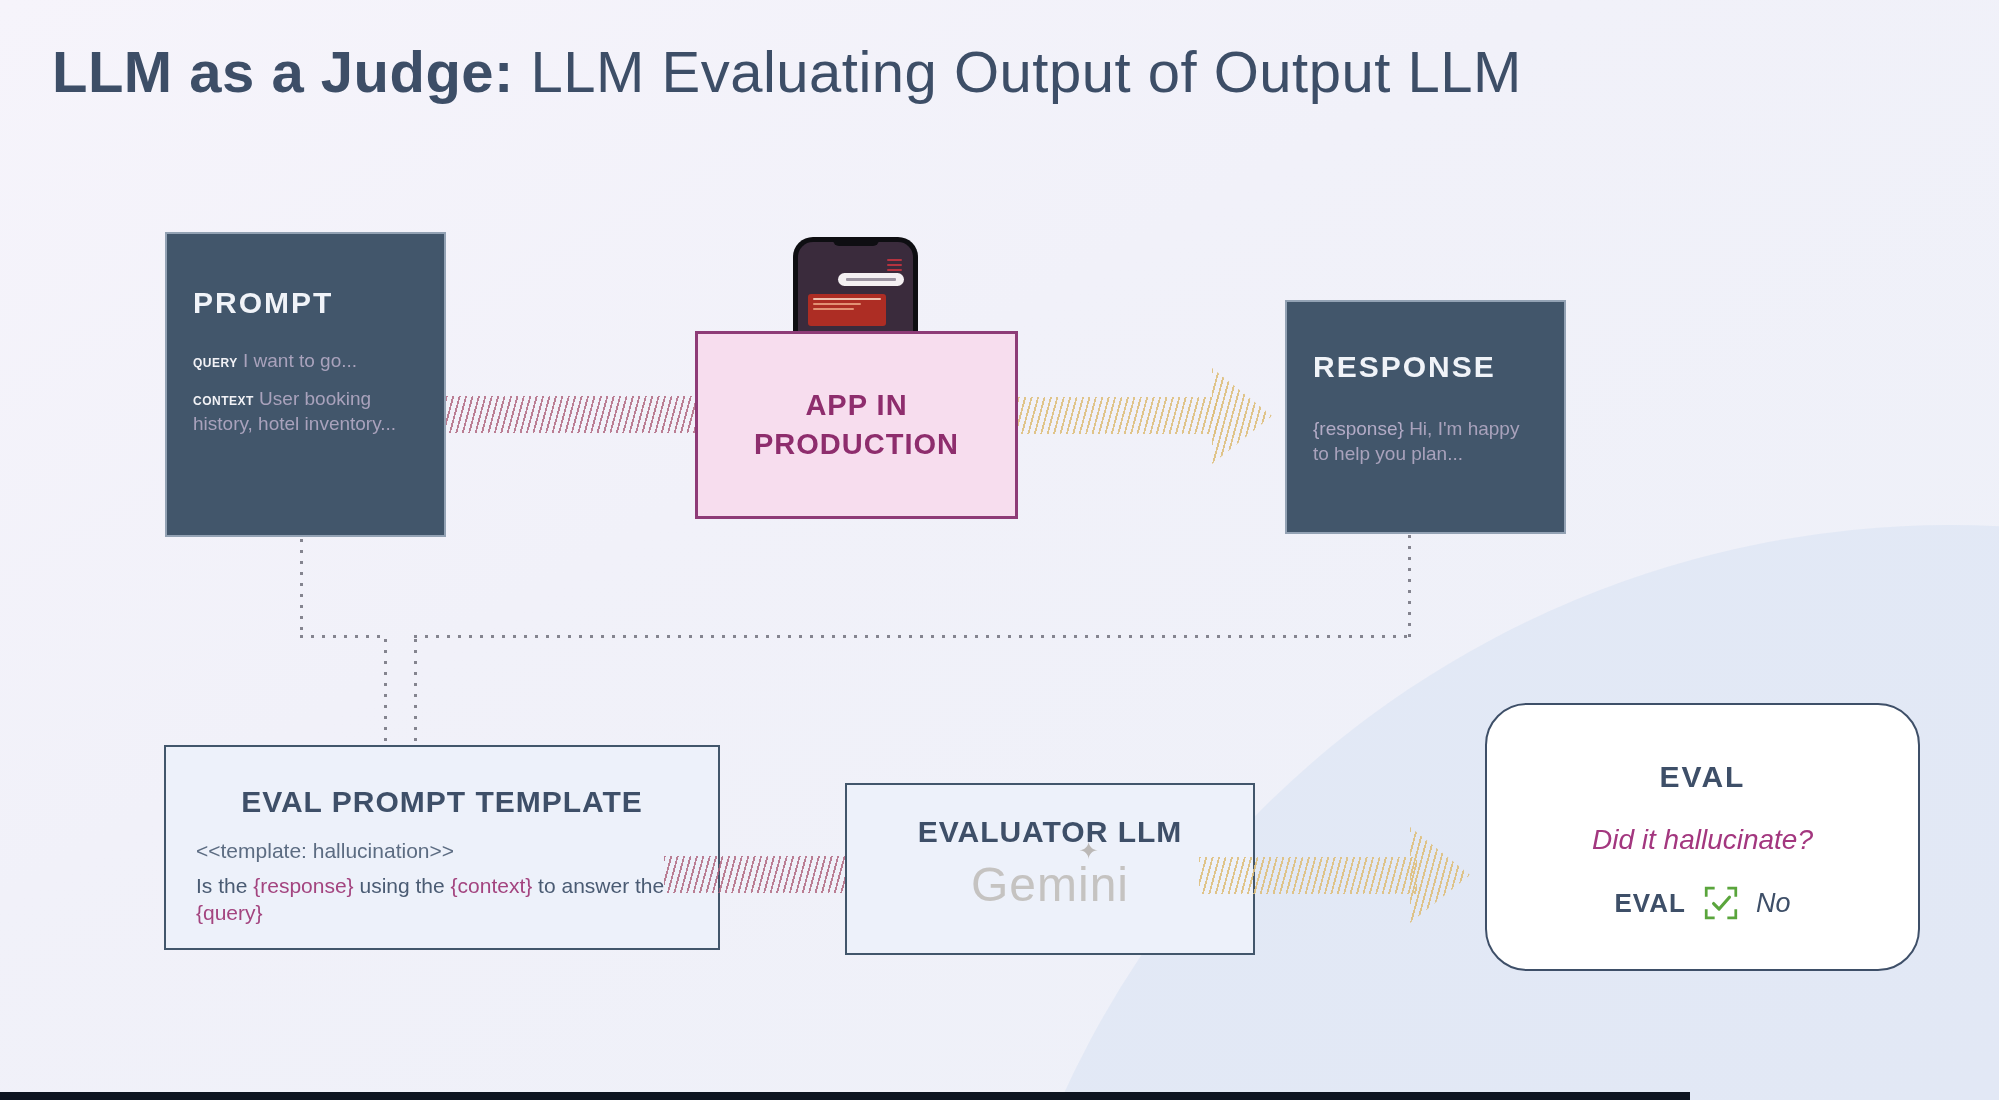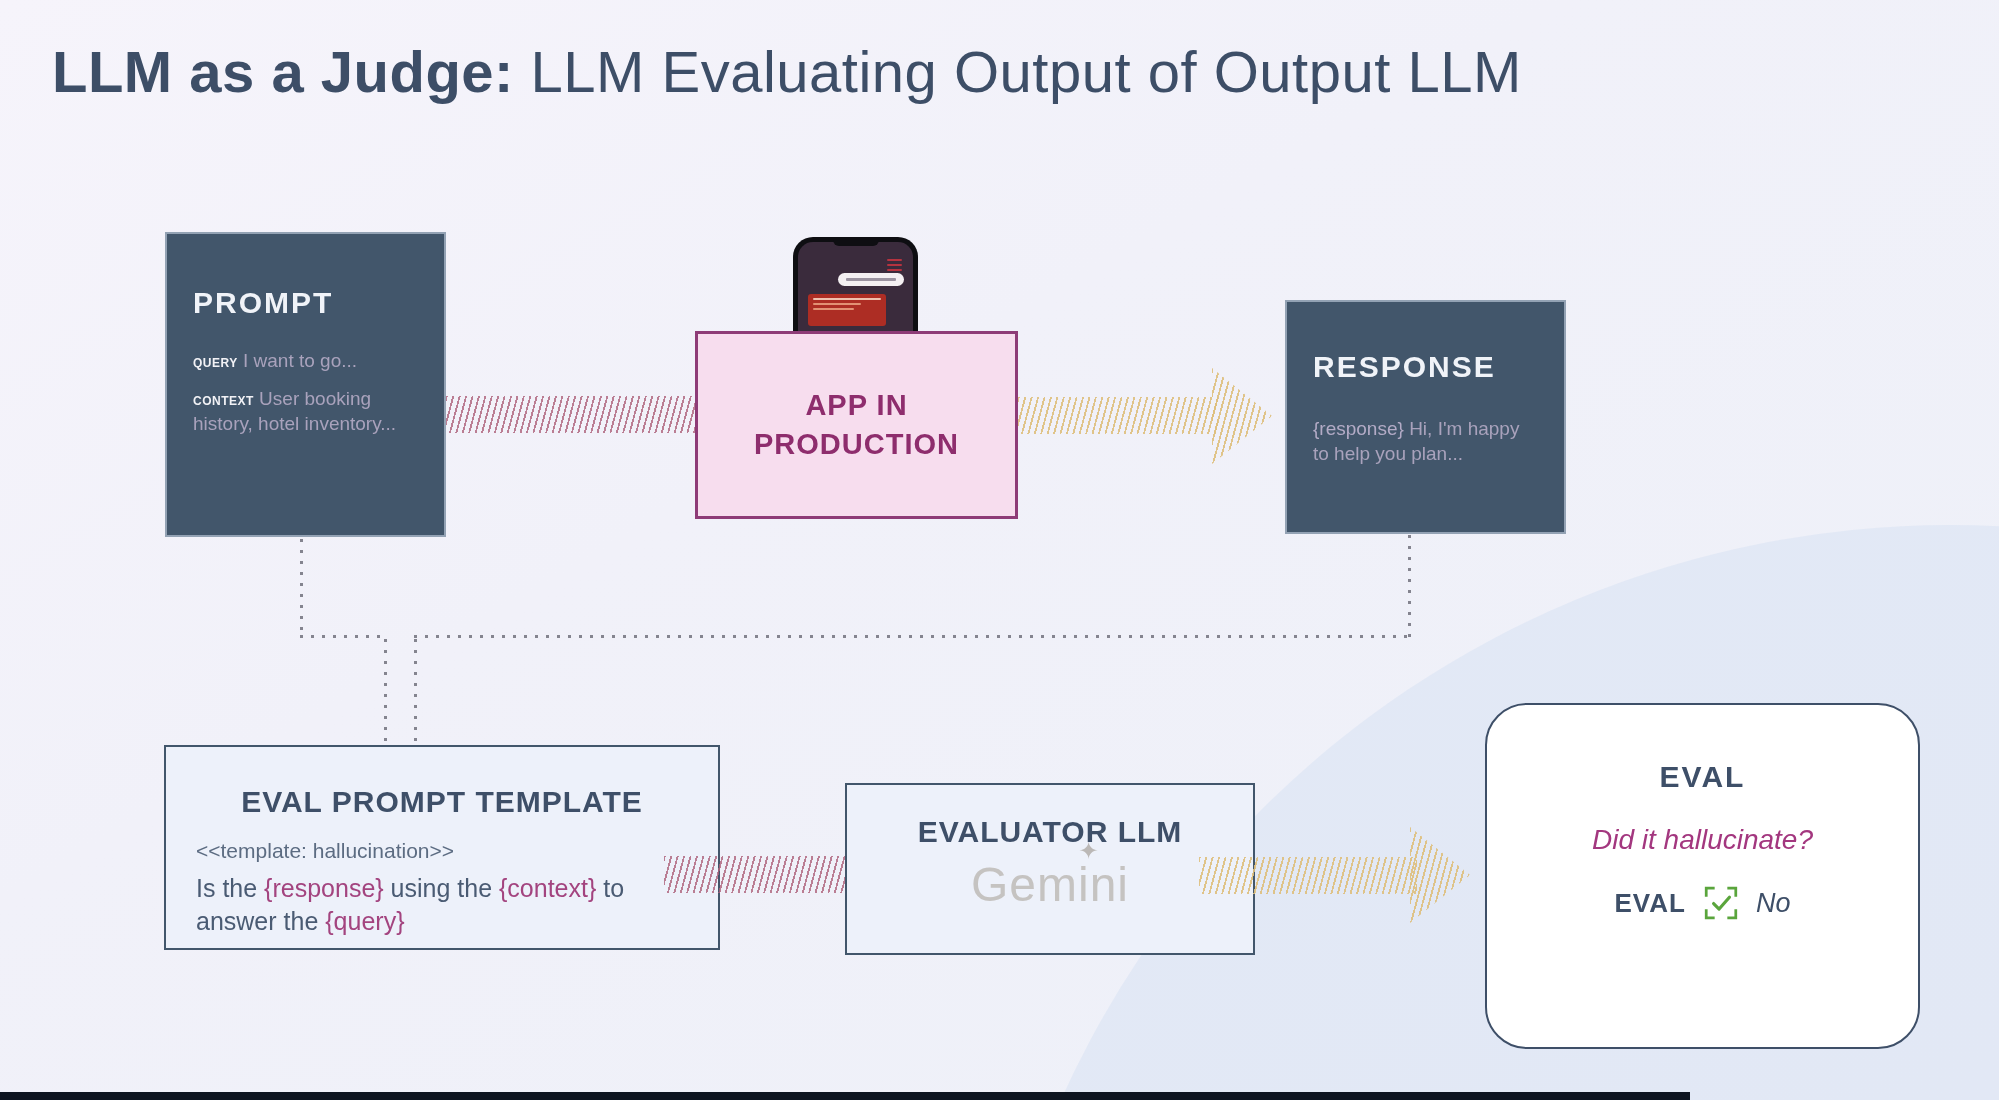--- a/index.html
+++ b/index.html
@@ -51,33 +51,33 @@
   }
 
   
   .box-light{
     position:absolute; background:#edf1fa; border:2.5px solid #42566b; color:#3e4f68;
   }
   .box-light h2{ font-size:30px; font-weight:bold; letter-spacing:1px; text-align:center; color:#3e4f68; }
   #template-box{ left:164px; top:745px; width:556px; height:205px; padding:0 30px; }
   #template-box h2{ margin-top:38px; margin-bottom:20px; }
   #template-box .line1{ font-size:21px; color:#5c6c82; margin-bottom:9px; }
-  #template-box .line2{ font-size:25px; line-height:1.3; color:#4a5b73; }
+  #template-box .line2{ font-size:21px; line-height:1.3; color:#4a5b73; }
   .t-slate{ color:#4a5b73; }
   .t-purple{ color:#a3447f; }
 
   #evaluator-box{ left:845px; top:783px; width:410px; height:172px; }
   #evaluator-box h2{ margin-top:30px; margin-bottom:8px; }
   .gemini-wrap{ position:relative; text-align:center; }
   .gemini-word{ font-size:48px; color:#c5c3c1; letter-spacing:1px; }
   .gemini-sparkle{ position:absolute; left:57%; top:-20px; font-size:24px; color:#bbb8b6; }
 
   
   #eval-card{
-    position:absolute; left:1485px; top:703px; width:435px; height:346px;
+    position:absolute; left:1485px; top:703px; width:435px; height:268px;
     background:#ffffff; border:2.5px solid #3e4f68; border-radius:42px; text-align:center; z-index:2;
   }
   #eval-card h2{ margin-top:55px; font-size:30px; font-weight:bold; letter-spacing:2px; color:#3e4f68; }
   #eval-card .question{ margin-top:30px; font-size:28px; font-style:italic; color:#a3377f; }
   .result-row{ margin-top:28px; display:flex; align-items:center; justify-content:center; gap:16px; }
   .result-row .r-label{ font-size:26px; font-weight:bold; letter-spacing:1px; color:#3e4f68; }
   .result-row .r-value{ font-size:27px; font-style:italic; color:#3e4f68;text-align:right; }
 
   
   .stripes-pink{

